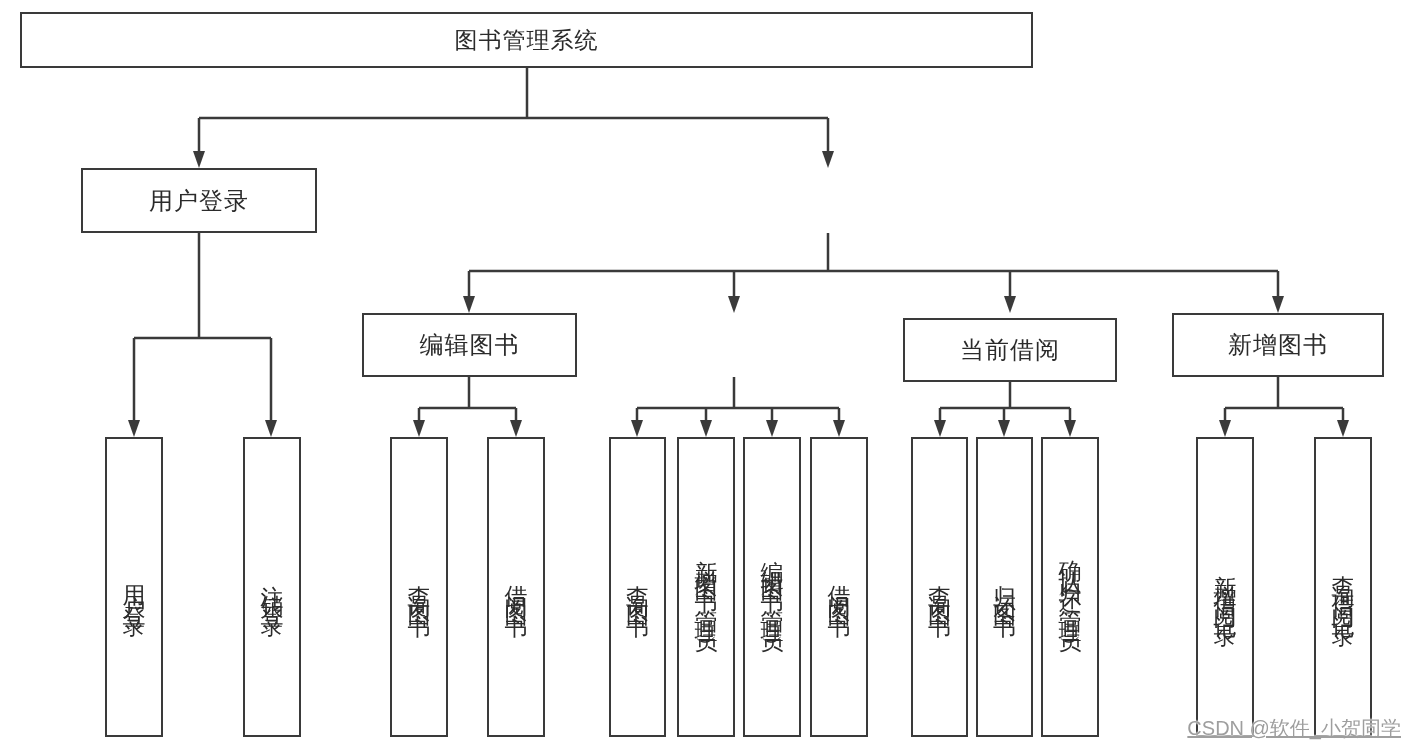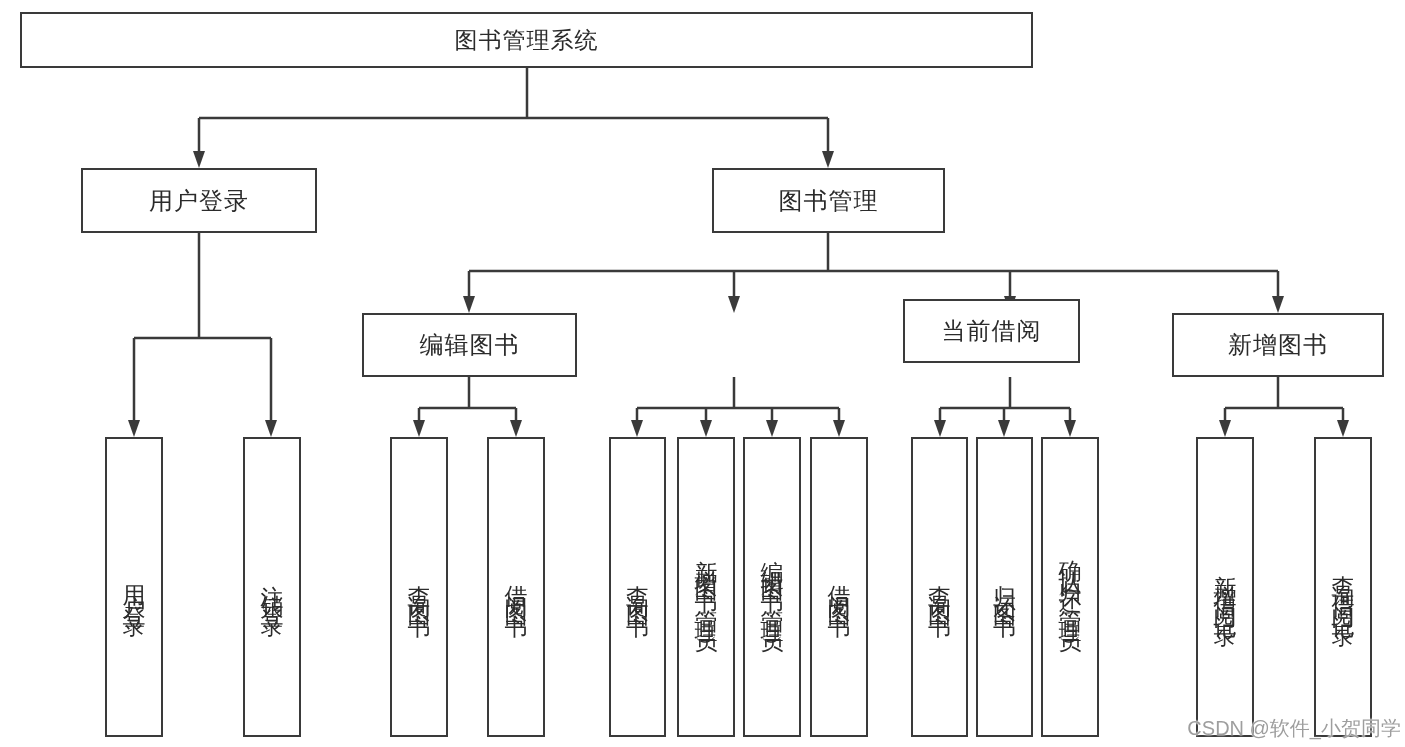--- a/index.html
+++ b/index.html
@@ -45,20 +45,21 @@
   }
   .watermark {
     position: absolute;
     right: 4px;
     bottom: 5px;
     font-size: 20px;
     color: #9e9e9e;
     text-shadow: 0 0 2px #ffffff, 0 0 2px #ffffff;
     z-index: 5;
     white-space: nowrap;
+    text-decoration: underline;
   }
 </style>
 </head>
 <body>
 
 <div class="stage">
 
   <svg class="wires" viewBox="0 0 1405 747" xmlns="http://www.w3.org/2000/svg">
     <g stroke="#3a3a3a" stroke-width="2.5" fill="none">
 
@@ -95,24 +96,23 @@
       <polygon points="998,420 1010,420 1004,437"></polygon>
       <polygon points="1064,420 1076,420 1070,437"></polygon>
       <polygon points="1219,420 1231,420 1225,437"></polygon>
       <polygon points="1337,420 1349,420 1343,437"></polygon>
     </g>
   </svg>
 
   <div class="box h root" style="left:20px;top:12px;width:1013px;height:56px">图书管理系统</div>
 
   <div class="box h" style="left:81px;top:168px;width:236px;height:65px">用户登录</div>
-  <div class="box h" style="left:712px;top:168px;width:233px;height:65px">图书管理</div>
 
   <div class="box h" style="left:362px;top:313px;width:215px;height:64px">编辑图书</div>
-  <div class="box h" style="left:903px;top:299px;width:177px;height:64px">当前借阅</div>
+  <div class="box h" style="left:903px;top:318px;width:214px;height:64px">当前借阅</div>
   <div class="box h" style="left:1172px;top:313px;width:212px;height:64px">新增图书</div>
 
   <div class="box v" style="left:105px;top:437px;width:58px;height:300px">用户登录</div>
   <div class="box v" style="left:243px;top:437px;width:58px;height:300px">注销登录</div>
 
   <div class="box v" style="left:390px;top:437px;width:58px;height:300px">查询图书</div>
   <div class="box v" style="left:487px;top:437px;width:58px;height:300px">借阅图书</div>
 
   <div class="box v" style="left:609px;top:437px;width:57px;height:300px">查询图书</div>
   <div class="box v" style="left:677px;top:437px;width:58px;height:300px">新增图书（管理员）</div>

